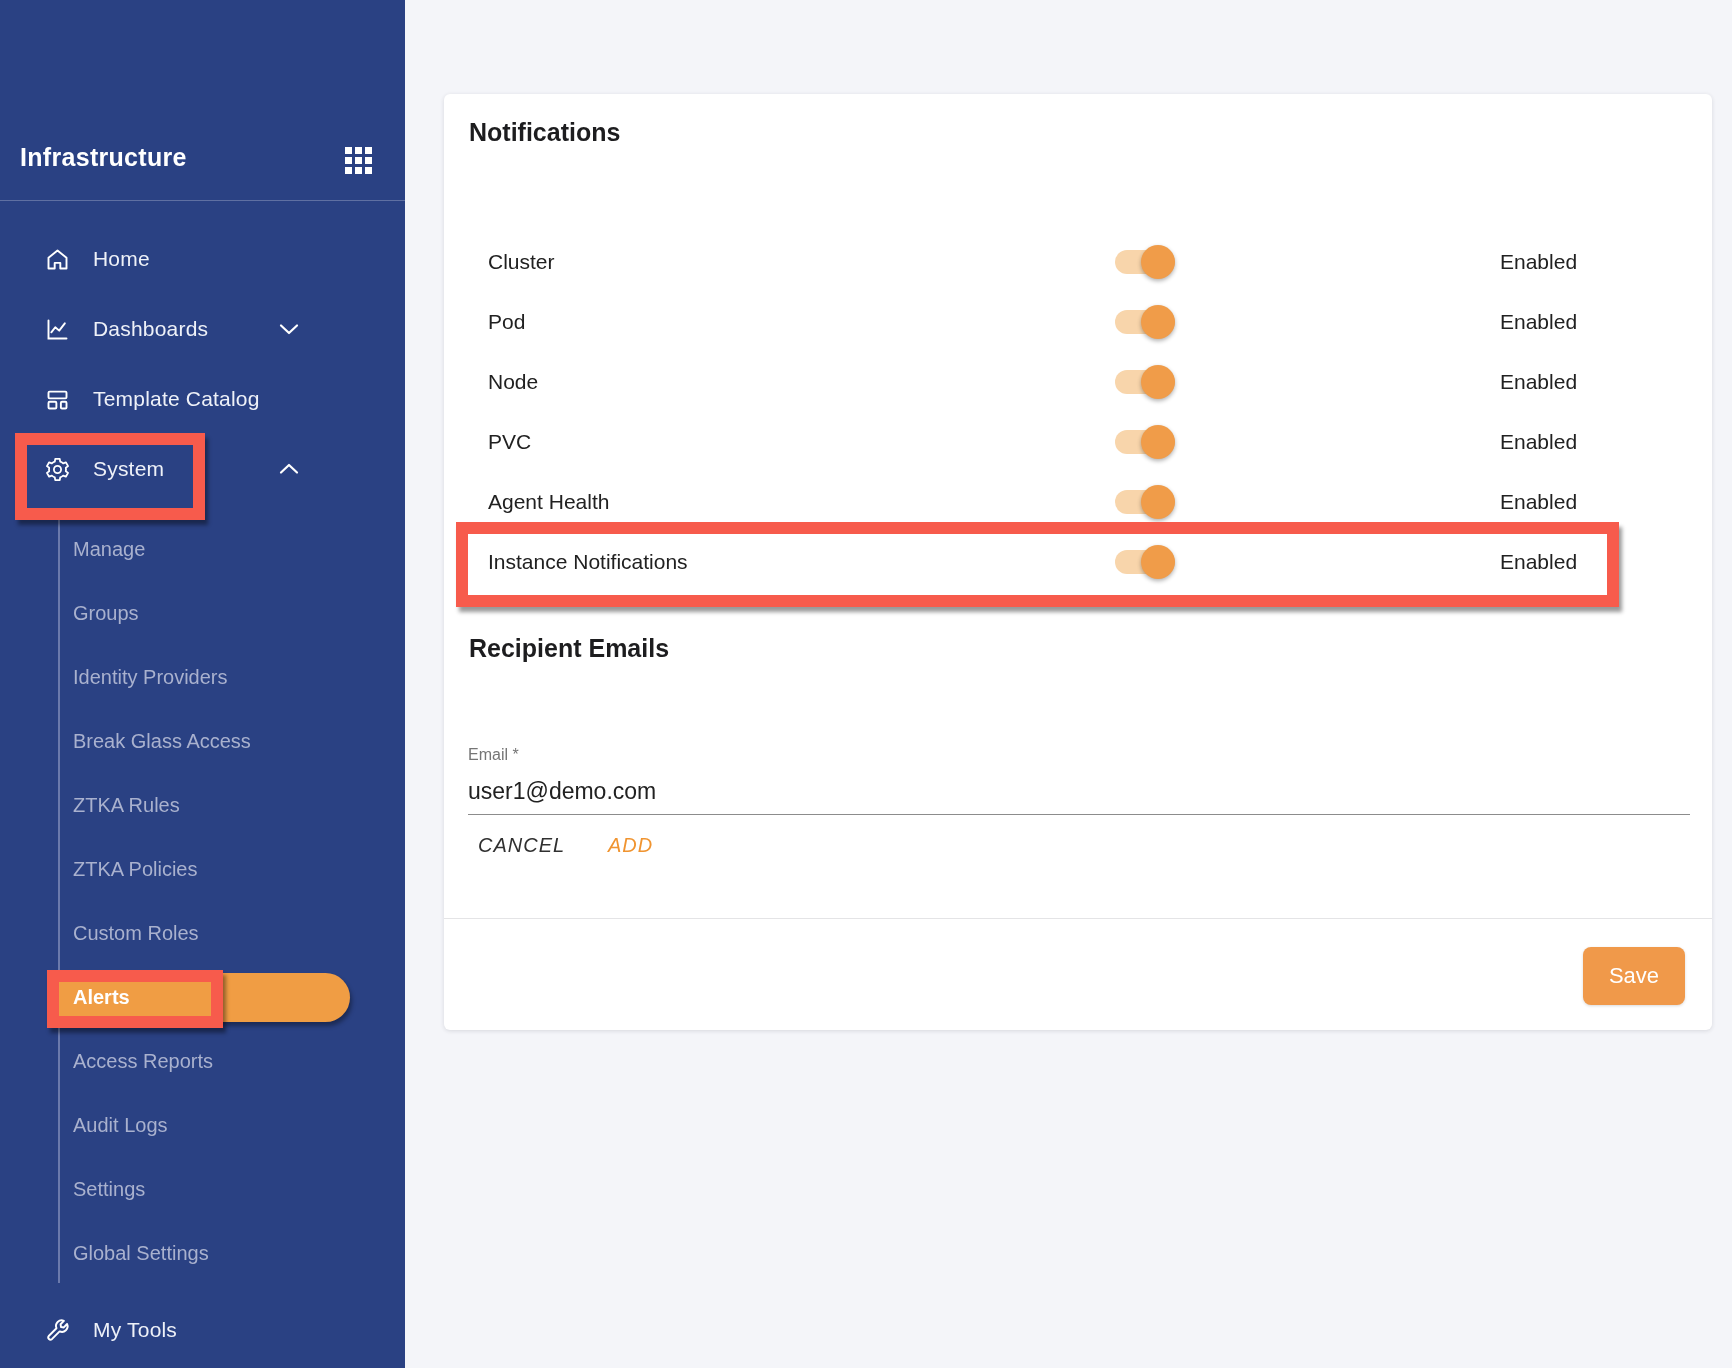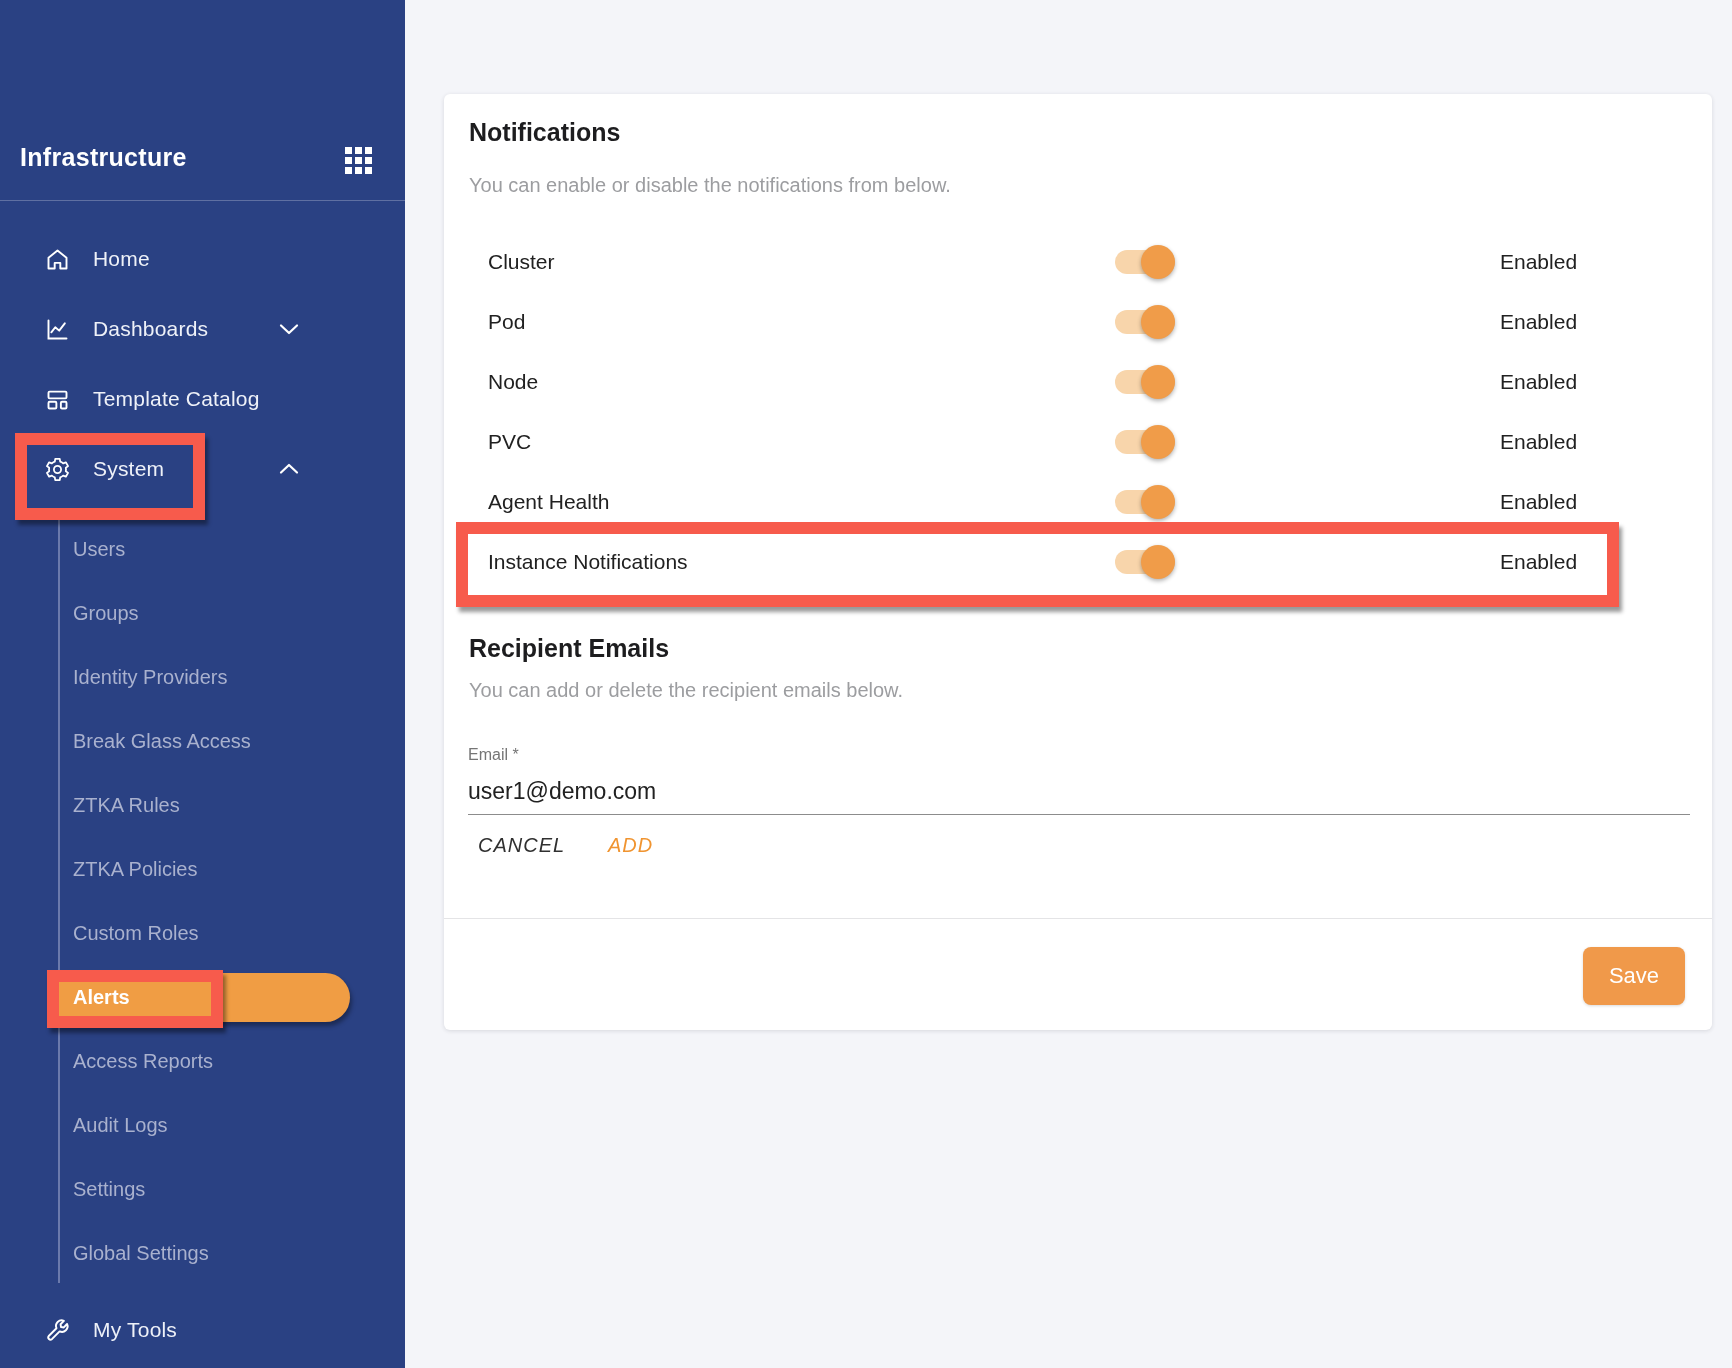--- a/index.html
+++ b/index.html
@@ -134,21 +134,21 @@
       <svg width="20" height="12" viewBox="0 0 20 12" fill="none" stroke="#ffffff" stroke-width="2.2">
         <path d="M2 9.5 10 2l8 7.5" stroke-linecap="round" stroke-linejoin="round"></path>
       </svg>
     </span>
   </div>
 
   <div class="sub-guide"></div>
   <div class="alerts-pill"></div>
 
   <div class="sub-item" style="top:517px">
-      <span>Users</span>
+      <span>Manage</span>
     </div>
   <div class="sub-item" style="top:581px">
       <span>Groups</span>
     </div>
   <div class="sub-item" style="top:645px">
       <span>Identity Providers</span>
     </div>
   <div class="sub-item" style="top:709px">
       <span>Break Glass Access</span>
     </div>
@@ -189,21 +189,20 @@
   <div class="anno anno-system"></div>
   <div class="anno anno-alerts"></div>
 </div>
 
 <div class="main">
 
 
   <div class="card">
 
     <div class="card-title t-notif">Notifications</div>
-    <div class="card-sub s-notif">You can enable or disable the notifications from below.</div>
 
     <div class="toggle-row" style="top:138px">
       <span class="rlabel">Cluster</span>
       <span class="switch">
           <span class="thumb"></span>
         </span>
       <span class="rstate">Enabled</span>
     </div>
     <div class="toggle-row" style="top:198px">
       <span class="rlabel">Pod</span>
@@ -237,21 +236,20 @@
       <span class="rlabel">Instance Notifications</span>
       <span class="switch">
           <span class="thumb"></span>
         </span>
       <span class="rstate">Enabled</span>
     </div>
 
     <div class="anno anno-row"></div>
 
     <div class="card-title t-recip">Recipient Emails</div>
-    <div class="card-sub s-recip">You can add or delete the recipient emails below.</div>
 
     <label class="email-label">Email *</label>
     <input class="email-input" type="text" value="user1@demo.com" style="">
     <div class="email-underline"></div>
 
     <button class="textbtn btn-cancel">CANCEL</button>
     <button class="textbtn btn-add">ADD</button>
 
     <div class="card-divider"></div>
     <button class="btn-save">Save</button>

